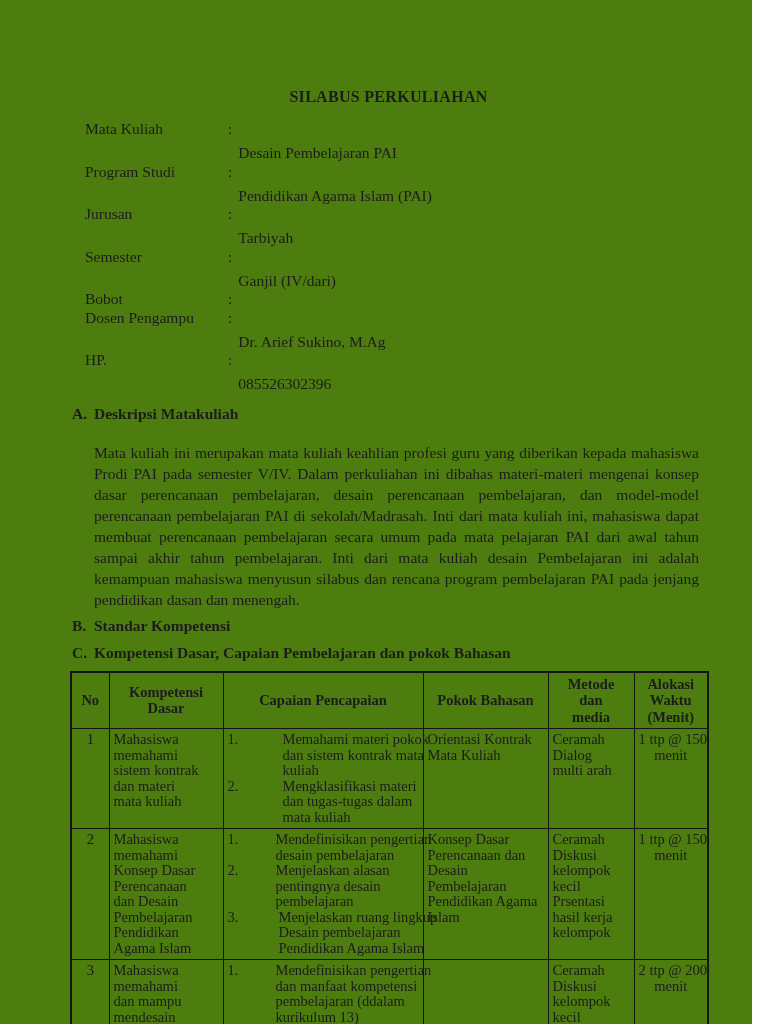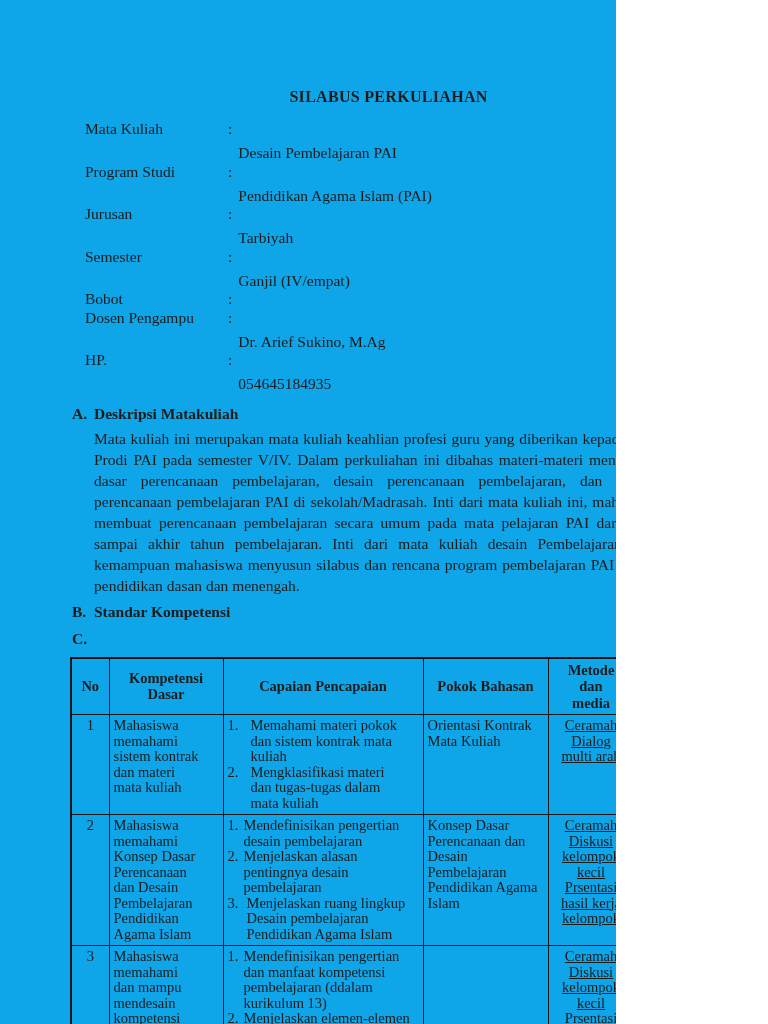--- a/index.html
+++ b/index.html
@@ -1,17 +1,17 @@
 <!DOCTYPE html>
 <html><head>
 <meta charset="utf-8">
 <style>
   html,body{margin:0;padding:0;background:#ffffff;}
   .page{
-    position:relative;width:616px;height:1024px;background:#0ea5e9;overflow:hidden;
+    position:relative;width:752px;height:1024px;background:#4d7c0f;overflow:hidden;
     font-family:"Liberation Serif","DejaVu Serif",serif;color:#1c1c1c;
   }
   
   .title{
     margin:88px 0 0 70px;width:637px;text-align:center;
     font-size:16px;font-weight:bold;letter-spacing:.3px;line-height:18px;
   }
   
   .meta{margin:14px 0 0 85px;font-size:15.5px;line-height:18.5px;}
   .mrow{display:flex;}
@@ -20,45 +20,45 @@
   .mvalue{flex:1 1 auto;margin-top:24px;}
   
   .section{margin-left:72px;width:633px;}
   .sec-a{margin-top:10px;}
   .sec-b{margin-top:6px;}
   .sec-c{margin-top:8px;margin-left:70px;width:637px;}
   .shead{display:flex;font-weight:bold;font-size:15.5px;line-height:19px;}
   .sec-c .shead{margin-left:2px;}
   .sletter{flex:0 0 22px;}
   .sbody{
-    margin:5px 0 0 22px;width:605px;font-size:15.5px;line-height:21px;
+    margin:19px 0 0 22px;width:605px;font-size:15.5px;line-height:21px;
     text-align:justify;
   }
   
   .tbl{
     margin-top:9px;border-collapse:collapse;table-layout:fixed;width:637px;
     font-size:14.5px;line-height:15.5px;
   }
   .tbl th,.tbl td{border:1.5px solid #151515;vertical-align:top;}
   .tbl{border:2px solid #151515;}
   .tbl th{
     font-weight:bold;text-align:center;vertical-align:middle;
     white-space:pre;padding:3px 2px;line-height:16.5px;
   }
   .tbl td{padding:3px 4px;}
   .pre{white-space:pre;}
   .v-mid{vertical-align:middle;}
   .c-no{text-align:center;vertical-align:middle;}
-  .c-met{text-align:center;text-decoration:underline;}
+  .c-met{text-align:left;}
   .c-alok{text-align:center;margin-left:20px;}
   .li{display:flex;margin:0;}
   .li .num{flex:0 0 16px;}
   .li.wide .num{flex:0 0 23px;}
   .li.numsp .num{flex:0 0 19px;}
-  .li .txt{flex:1 1 auto;white-space:pre;}
+  .li .txt{flex:1 1 auto;white-space:pre;margin-left:32px;}
 </style>
 </head>
 <body>
 
 <div class="page">
 
   <div class="title">SILABUS PERKULIAHAN</div>
 
   <div class="meta">
     <div class="mrow">
@@ -72,35 +72,35 @@
         <span class="mvalue">Pendidikan Agama Islam (PAI)</span>
     </div>
     <div class="mrow">
       <span class="mlabel">Jurusan</span>
         <span class="mcolon">:</span>
         <span class="mvalue">Tarbiyah</span>
     </div>
     <div class="mrow">
       <span class="mlabel">Semester</span>
         <span class="mcolon">:</span>
-        <span class="mvalue">Ganjil (IV/empat)</span>
+        <span class="mvalue">Ganjil (IV/dari)</span>
     </div>
     <div class="mrow">
       <span class="mlabel">Bobot</span>
         <span class="mcolon">:</span>
     </div>
     <div class="mrow">
       <span class="mlabel">Dosen Pengampu</span>
         <span class="mcolon">:</span>
         <span class="mvalue">Dr. Arief Sukino, M.Ag</span>
     </div>
     <div class="mrow">
       <span class="mlabel">HP.</span>
         <span class="mcolon">:</span>
-        <span class="mvalue">054645184935</span>
+        <span class="mvalue">085526302396</span>
     </div>
   </div>
 
   <div class="section sec-a">
     <div class="shead">
       <span class="sletter">A.</span>
         <span>Deskripsi Matakuliah</span>
     </div>
     <div class="sbody">Mata kuliah ini merupakan mata kuliah keahlian profesi guru yang diberikan kepada mahasiswa Prodi PAI pada semester V/IV. Dalam perkuliahan ini dibahas materi-materi mengenai konsep dasar perencanaan pembelajaran, desain perencanaan pembelajaran,  dan model-model perencanaan pembelajaran PAI di sekolah/Madrasah. Inti dari mata kuliah ini, mahasiswa dapat membuat perencanaan pembelajaran secara umum pada mata pelajaran PAI dari awal tahun sampai akhir tahun pembelajaran. Inti dari mata kuliah desain Pembelajaran ini adalah kemampuan mahasiswa menyusun silabus dan rencana program pembelajaran PAI pada jenjang pendidikan dasan dan menengah.</div>
   </div>
@@ -108,20 +108,21 @@
   <div class="section sec-b">
     <div class="shead">
       <span class="sletter">B.</span>
         <span>Standar Kompetensi</span>
     </div>
   </div>
 
   <div class="section sec-c">
     <div class="shead">
       <span class="sletter">C.</span>
+        <span>Kompetensi Dasar, Capaian Pembelajaran dan pokok Bahasan</span>
     </div>
 
     <table class="tbl">
       <colgroup>
         <col style="width:38px">
           <col style="width:114px">
           <col style="width:200px">
         <col style="width:125px">
           <col style="width:86px">
           <col style="width:74px">

